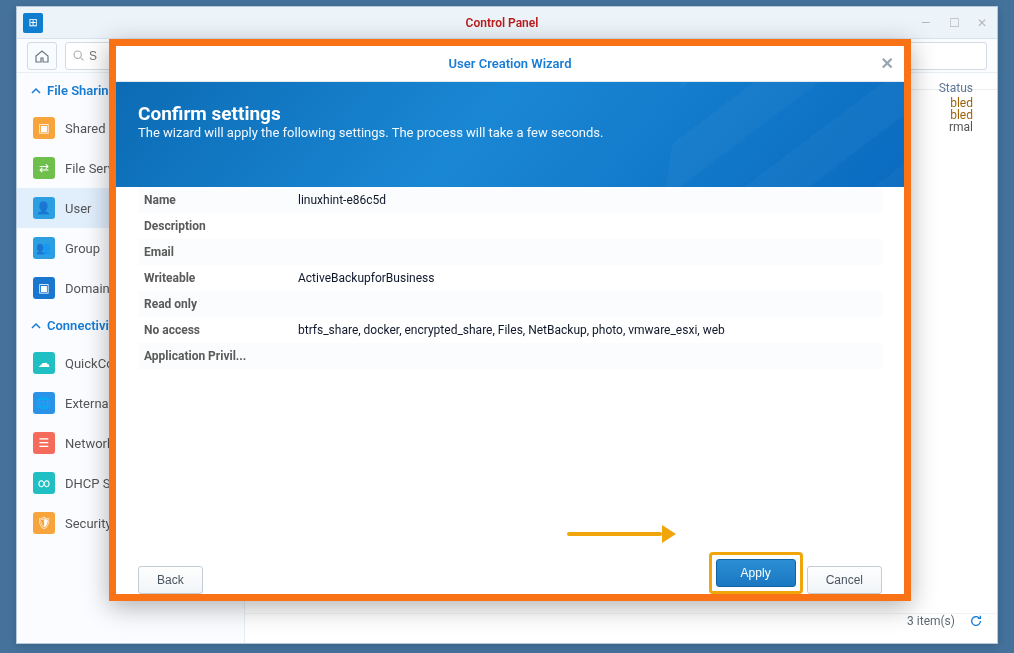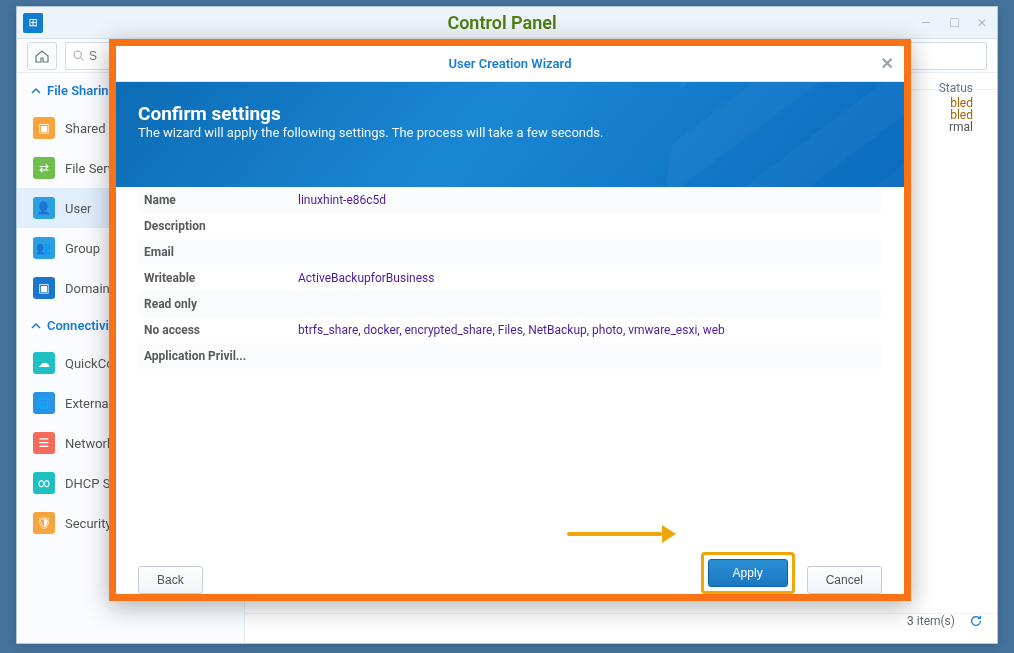--- a/index.html
+++ b/index.html
@@ -1,20 +1,20 @@
 <!DOCTYPE html>
 <html><head>
   <meta charset="utf-8">
   <style>
     *{box-sizing:border-box;margin:0;padding:0}
     body{font-family:-apple-system,BlinkMacSystemFont,"Segoe UI",Roboto,Arial,sans-serif;font-size:12px;background:#44729b;width:1014px;height:653px;overflow:hidden;position:relative}
     .window{position:absolute;left:16px;top:6px;width:982px;height:638px;background:#fafcff;border:1px solid #b7c8da;box-shadow:0 2px 8px rgba(0,0,0,.15)}
     .titlebar{height:32px;background:#ecf3f9;display:flex;align-items:center;border-bottom:1px solid #d7e3ee;position:relative}
     .app-icon{width:20px;height:20px;background:#0f7dd0;margin-left:6px;display:flex;align-items:center;justify-content:center;color:#fff;font-size:11px;border-radius:2px}
-    .title{position:absolute;left:0;right:10px;text-align:center;color:#4d7c0f;font-weight:600;font-size:18px;pointer-events:none}
+    .title{position:absolute;left:0;right:10px;text-align:center;color:#b91c1c;font-weight:600;font-size:12px;pointer-events:none}
     .winbtns{position:absolute;right:6px;display:flex;gap:14px;opacity:.25}
     .winbtn{width:14px;height:14px}
     .toolbar{height:34px;display:flex;align-items:center;padding:0 10px;border-bottom:1px solid #e6edf3}
     .home{width:30px;height:28px;border:1px solid #d2dae3;border-radius:3px;display:flex;align-items:center;justify-content:center;background:#f9fcff;color:#6b7681}
     .searchwrap{flex:1;margin-left:8px;height:28px;border:1px solid #d2dae3;border-radius:3px;display:flex;align-items:center;padding:0 6px;background:#fff}
     .searchwrap svg{opacity:.6}
     .searchwrap input{border:none;outline:none;flex:1;font-size:12px;margin-left:4px}
     .body{display:flex;height:calc(100% - 66px)}
     .sidebar{width:228px;border-right:1px solid #e6edf3;overflow:hidden}
     .cat{padding:10px 14px;color:#187cd3;font-weight:600;display:flex;align-items:center;cursor:pointer;font-size:13px}
@@ -37,26 +37,26 @@
     .banner{height:105px;background:linear-gradient(130deg,#0c6bb4 0%,#1a87d4 45%,#0a6bbf 100%);color:#fff;padding:20px 22px 0 22px;position:relative;overflow:hidden}
     .banner::after{content:"";position:absolute;top:-30px;right:-30px;width:260px;height:180px;background:linear-gradient(135deg,rgba(255,255,255,0.06) 25%,transparent 25%,transparent 50%,rgba(255,255,255,0.06) 50%,rgba(255,255,255,0.06) 75%,transparent 75%);background-size:110px 110px;transform:rotate(8deg);opacity:.5}
     .banner h2{font-size:19px;font-weight:700;}
     .banner p{font-size:13px;opacity:.95}
     .mgrid{flex:1;padding:0 22px;overflow:hidden}
     .mhead{display:flex;color:#4d75a2;padding:12px 6px 10px 6px;font-size:12px;border-bottom:1px solid #eef3f7}
     .mhead .c1{width:154px}
     .mrow{display:flex;padding:6px 6px;font-size:12px;color:#333}
     .mrow:nth-child(odd){background:#fbfcfd}
     .mrow .c1{width:154px;font-weight:700;color:#5a5a5a;overflow:hidden;text-overflow:ellipsis;white-space:nowrap}
-    .mrow .c2{flex:1;color:#4c1d95}
+    .mrow .c2{flex:1;color:#0f172a}
     .mbtns{height:56px;display:flex;align-items:flex-end;padding:0 22px}
     .btn{height:28px;padding:0 18px;border:1px solid #c3ccd6;border-radius:3px;background:linear-gradient(#fefefe,#f1f4f7);color:#4a5560;cursor:pointer;font-size:12px}
     .btn.primary{border:1px solid #0e62a6;background:linear-gradient(#2b8fd4,#1a77c1);color:#fff;padding:0 24px}
     .spacer{flex:1}
-    .apply-hl{border:3px solid #f0a60a;border-radius:4px;padding:4px;display:inline-flex;margin-right:12px}
+    .apply-hl{border:3px solid #f0a60a;border-radius:4px;padding:4px;display:inline-flex;margin-right:4px}
     .arrow{position:absolute;left:567px;top:525px;display:flex;align-items:center;pointer-events:none}
     .arrow .shaft{width:95px;height:4px;background:#f0a60a;border-radius:2px}
     .arrow .head{width:0;height:0;border-left:14px solid #f0a60a;border-top:9px solid transparent;border-bottom:9px solid transparent}
     
     .bg-orange{background:#f6a43b}.bg-green{background:#6ebf4b}.bg-blue{background:#2a93e8}.bg-ltblue{background:#2c9fe3}.bg-teal{background:#1fbfc4}.bg-red{background:#f46b5c}.bg-darkblue{background:#1a77d0}
   </style>
 </head>
 <body>
 
 <div class="window">

